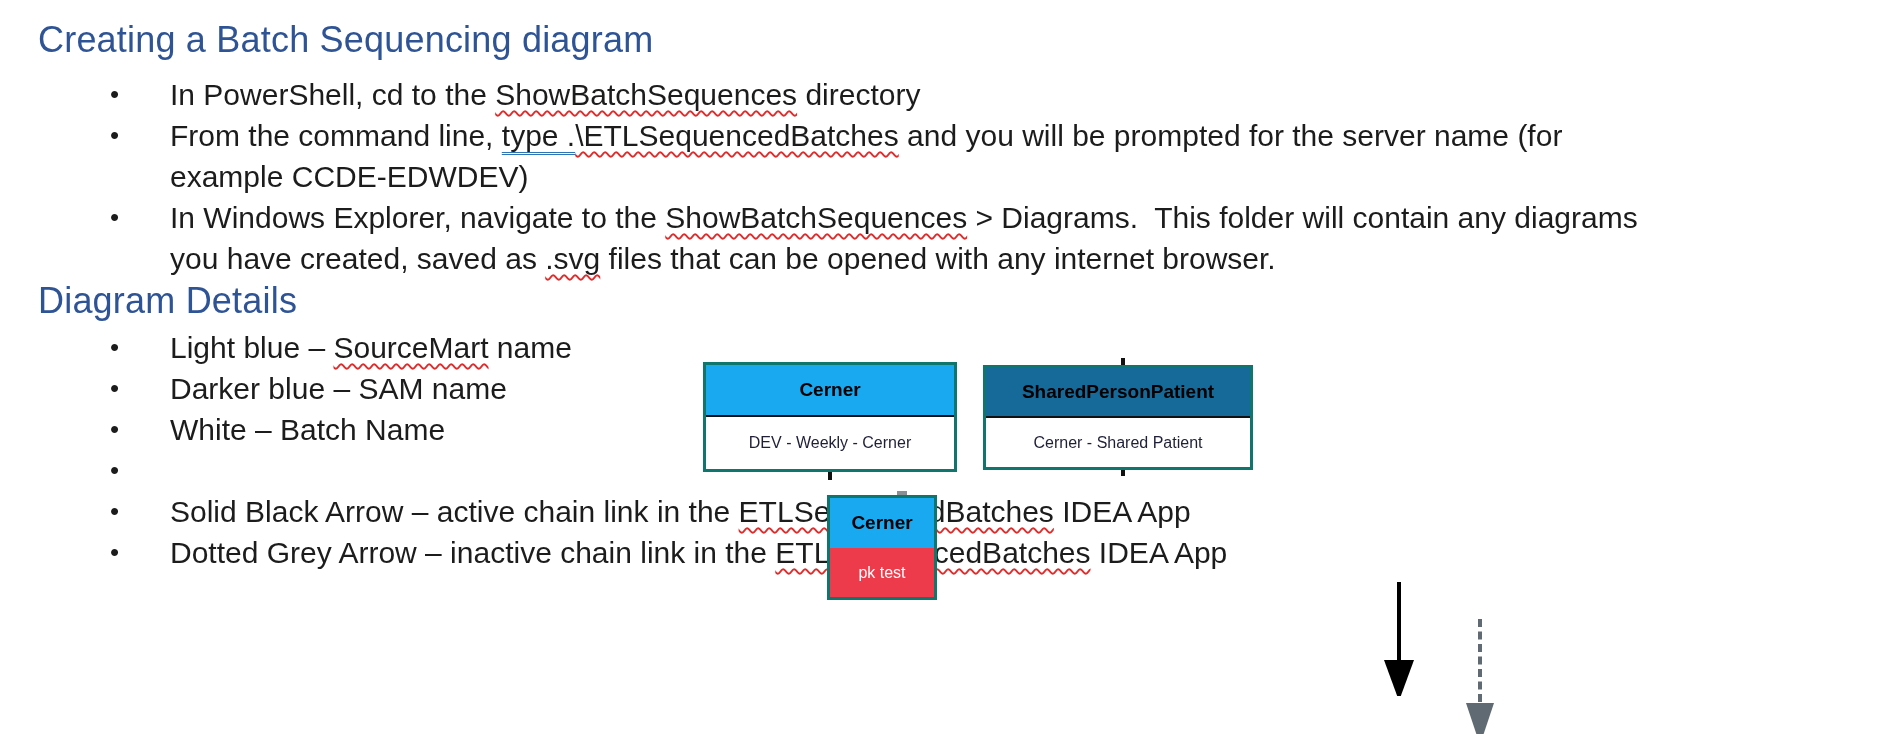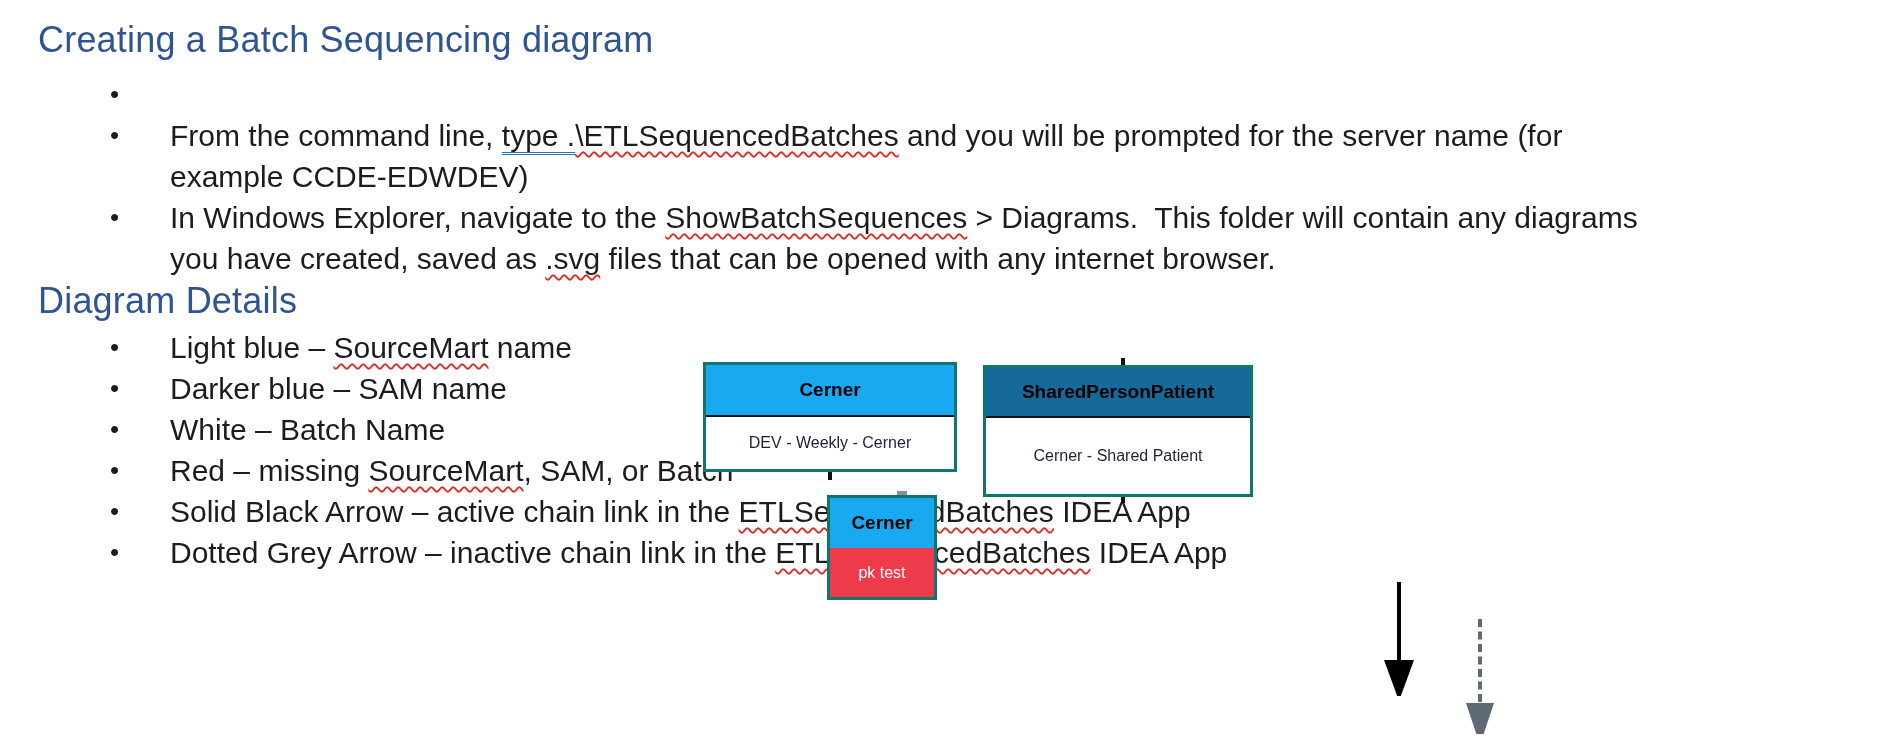--- a/index.html
+++ b/index.html
@@ -71,21 +71,21 @@
     display: flex; align-items: center; justify-content: center;
     border-bottom: 2px solid #111111;
   }
   .dbox-body {
     flex: 1 1 auto;
     font-size: 16px;
     display: flex; align-items: center; justify-content: center;
   }
   .box-1 { left: 703px; top: 362px; width: 254px; height: 110px; }
   .box-1 .dbox-header { height: 52px; }
-  .box-2 { left: 983px; top: 365px; width: 270px; height: 132px; }
+  .box-2 { left: 983px; top: 365px; width: 270px; height: 105px; }
   .box-2 .dbox-header { height: 50px; }
   .box-3 { left: 827px; top: 495px; width: 110px; height: 105px; }
   .box-3 .dbox-header { height: 50px; border-bottom-width: 0; }
   .stub {
     position: absolute;
     background: #111111;
     width: 4px;
   }
   .stub-bottom { bottom: -11px; left: 50%; margin-left: -2px; height: 8px; }
   .stub-top    { top: -10px;   left: 52%; margin-left: -2px; height: 7px; }
@@ -124,20 +124,21 @@
 </head>
 <body>
 
 <div class="doc">
 
   <section class="sec-1">
     <h1 class="doc-heading" style="color: rgb(47, 84, 150);">Creating a Batch Sequencing diagram</h1>
     <div class="bullets">
         <div class="bullet-item" style="color: rgb(28, 28, 28);">
           <span class="bullet-marker">•</span>
+          <span class="bullet-text"><span>In PowerShell, cd to the </span><span class="m-spell" style="text-decoration-color: rgb(224, 43, 43);">ShowBatchSequences</span><span> directory</span></span>
         </div>
         <div class="bullet-item" style="color: rgb(28, 28, 28);">
           <span class="bullet-marker">•</span>
           <span class="bullet-text"><span>From the command line, </span><span class="m-grammar" style="text-decoration-color: rgb(46, 117, 182);">type .</span><span class="m-spell" style="text-decoration-color: rgb(224, 43, 43);">\ETLSequencedBatches</span><span> and you will be prompted for the server name (for</span><br><span>example CCDE-EDWDEV)</span></span>
         </div>
         <div class="bullet-item" style="color: rgb(28, 28, 28);">
           <span class="bullet-marker">•</span>
           <span class="bullet-text"><span>In Windows Explorer, navigate to the </span><span class="m-spell" style="text-decoration-color: rgb(224, 43, 43);">ShowBatchSequences</span><span> &gt; Diagrams.  This folder will contain any diagrams</span><br><span>you have created, saved as </span><span class="m-spell" style="text-decoration-color: rgb(224, 43, 43);">.svg</span><span> files that can be opened with any internet browser.</span></span>
         </div>
       </div>
@@ -153,21 +154,20 @@
         <div class="bullet-item" style="color: rgb(28, 28, 28);">
           <span class="bullet-marker">•</span>
           <span class="bullet-text"><span>Darker blue – SAM name</span></span>
         </div>
         <div class="bullet-item" style="color: rgb(28, 28, 28);">
           <span class="bullet-marker">•</span>
           <span class="bullet-text"><span>White – Batch Name</span></span>
         </div>
         <div class="bullet-item" style="color: rgb(28, 28, 28);">
           <span class="bullet-marker">•</span>
-          <span class="bullet-text"><span>Red – missing </span><span class="m-spell" style="text-decoration-color: rgb(224, 43, 43);">SourceMart</span><span>, SAM, or Batch</span></span>
         </div>
         <div class="bullet-item" style="color: rgb(28, 28, 28);">
           <span class="bullet-marker">•</span>
           <span class="bullet-text"><span>Solid Black Arrow – active chain link in the </span><span class="m-spell" style="text-decoration-color: rgb(224, 43, 43);">ETLSequencedBatches</span><span> IDEA App</span></span>
         </div>
         <div class="bullet-item" style="color: rgb(28, 28, 28);">
           <span class="bullet-marker">•</span>
           <span class="bullet-text"><span>Dotted Grey Arrow – inactive chain link in the </span><span class="m-spell" style="text-decoration-color: rgb(224, 43, 43);">ETLSequencedBatches</span><span> IDEA App</span></span>
         </div>
       </div>

